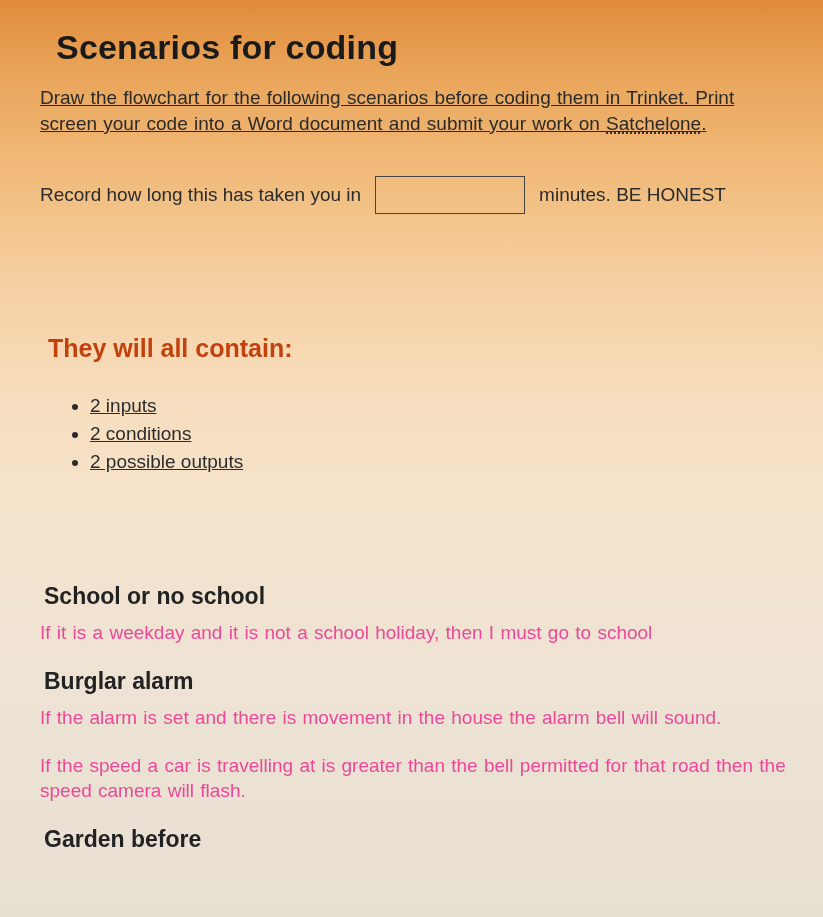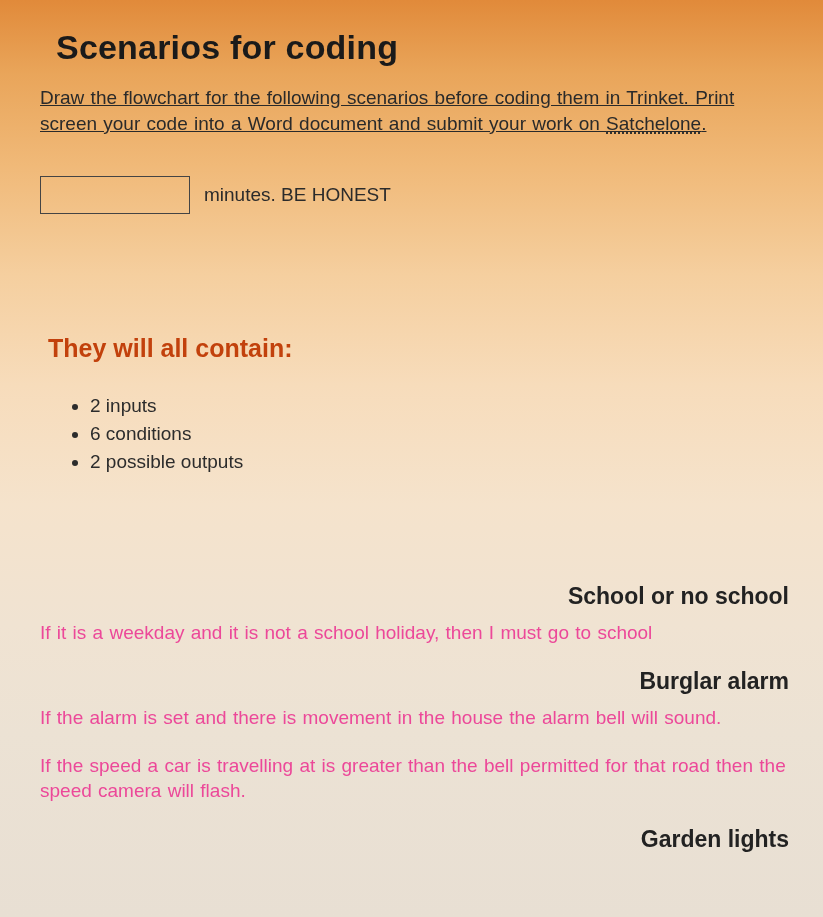--- a/index.html
+++ b/index.html
@@ -68,69 +68,70 @@
   }
   ul.contain-list {
     margin: 0 0 110px 50px;
     padding: 0;
     list-style: disc;
     font-size: 19px;
     color: #2c2c2c;
   }
   ul.contain-list li {
     margin: 6px 0;
+    text-decoration: underline;
   }
   .scenario-block {
     margin: 0 0 22px 0;
   }
   .scenario-title {
     font-size: 23px;
     font-weight: 700;
     margin: 0 0 10px 4px;
     color: #222;
-    text-align: right;
   }
   .scenario-body {
     font-size: 19px;
     color: #ec4899;
     margin: 0;
     line-height: 1.35;
     word-spacing: 1px;
   }
 </style>
 </head>
 <body>
 
 <h1 class="page-title">Scenarios for coding</h1>
 
 <p class="intro">
   <span>Draw the flowchart for the following scenarios before coding them in Trinket. Print screen your code into a Word document and submit your work on </span><span class="link-like">Satchelone</span><span>.</span>
 </p>
 
 <div class="time-row">
+  <span>Record how long this has taken you in</span>
   <input class="time-input" type="text" value="" style="">
   <span>minutes. BE HONEST</span>
 </div>
 
 <h2 class="contain-title">They will all contain:</h2>
 <ul class="contain-list">
   <li>2 inputs</li>
-  <li>6 conditions</li>
+  <li>2 conditions</li>
   <li>2 possible outputs</li>
 </ul>
 
 <div class="scenario-block">
   <h3 class="scenario-title">School or no school</h3>
   <p class="scenario-body">If it is a weekday and it is not a school holiday, then I must go to school</p>
 </div>
 
 <div class="scenario-block">
   <h3 class="scenario-title">Burglar alarm</h3>
   <p class="scenario-body">If the alarm is set and there is movement in the house the alarm bell will sound.</p>
 </div>
 
 <div class="scenario-block">
   <p class="scenario-body">If the speed a car is travelling at is greater than the bell permitted for that road then the speed camera will flash.</p>
 </div>
 
 <div class="scenario-block">
-  <h3 class="scenario-title">Garden lights</h3>
+  <h3 class="scenario-title">Garden before</h3>
 </div>
 
 </body></html>

